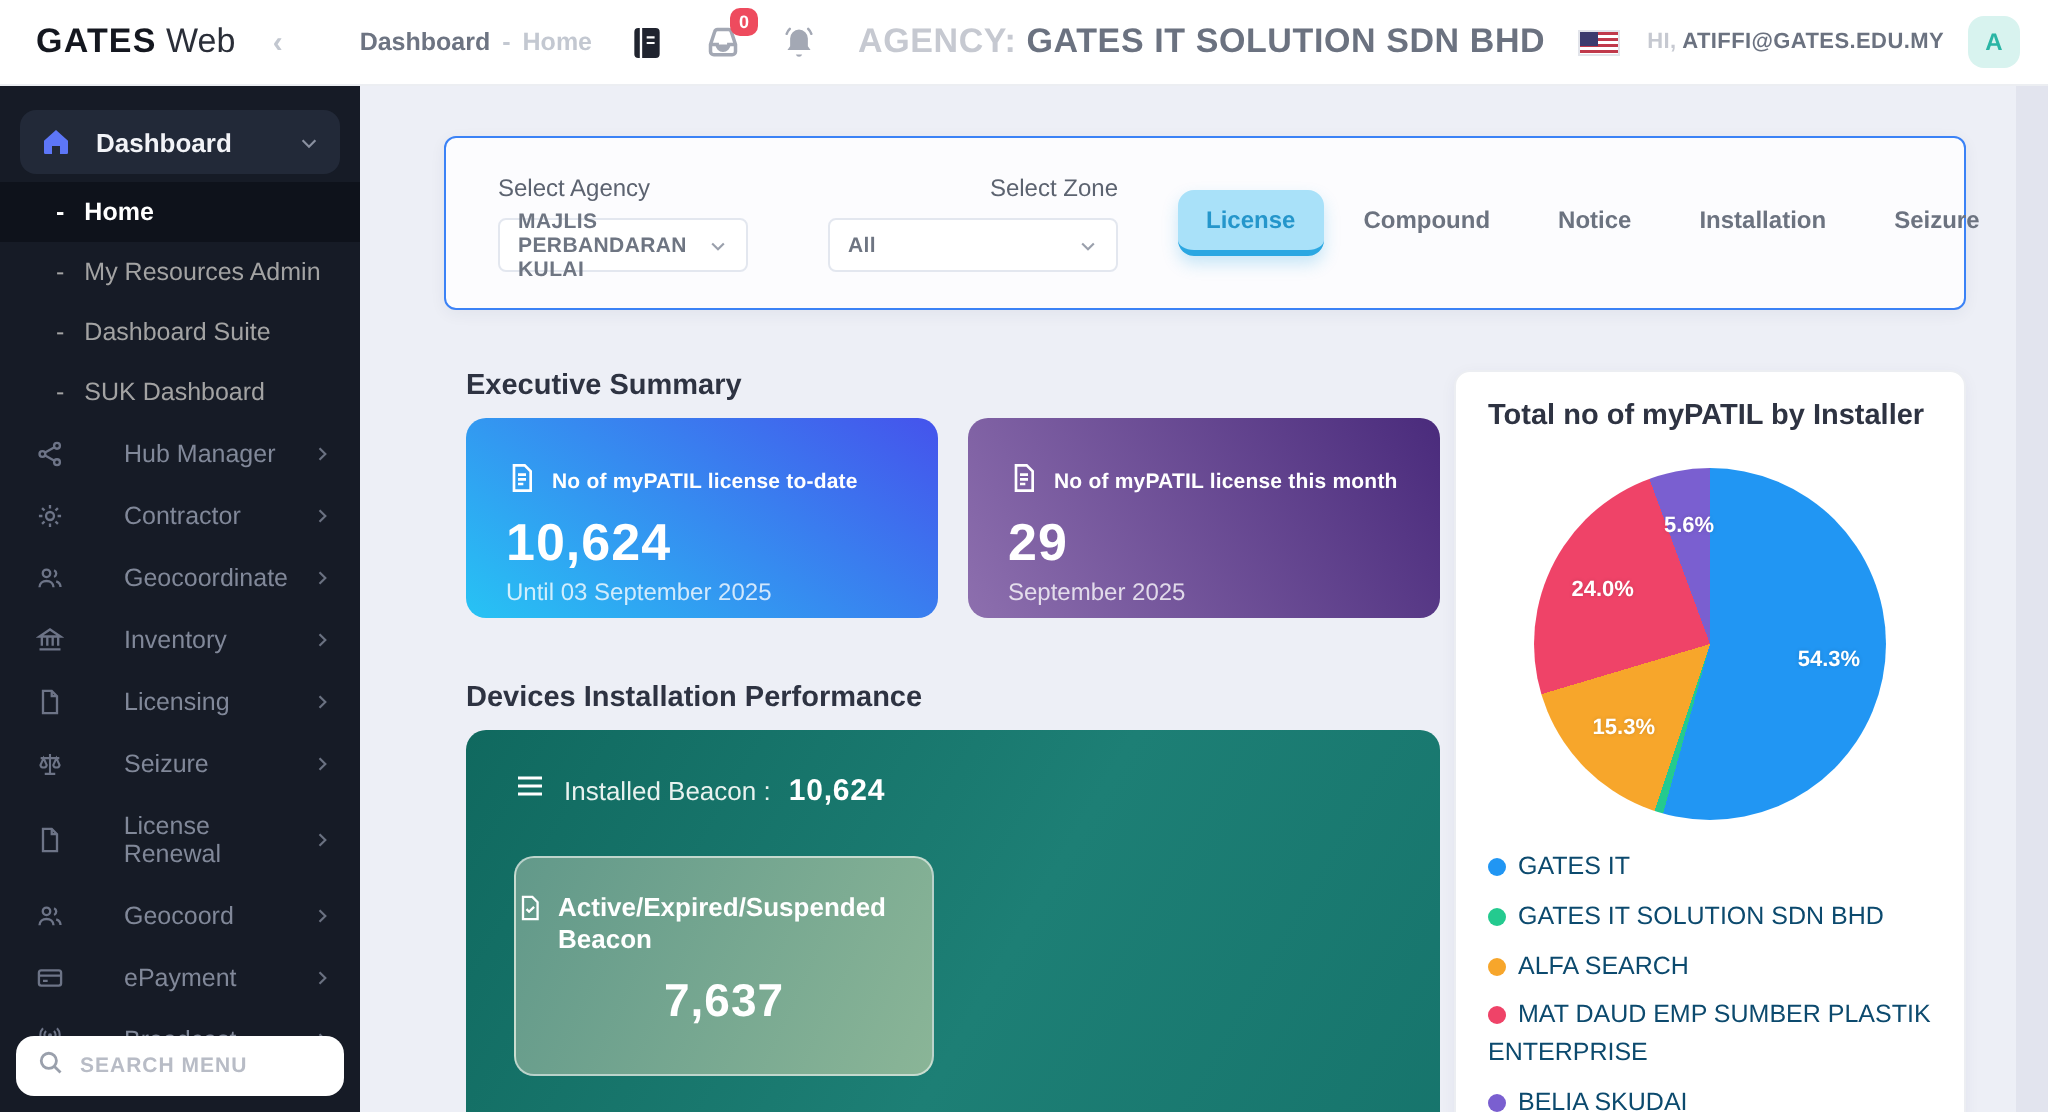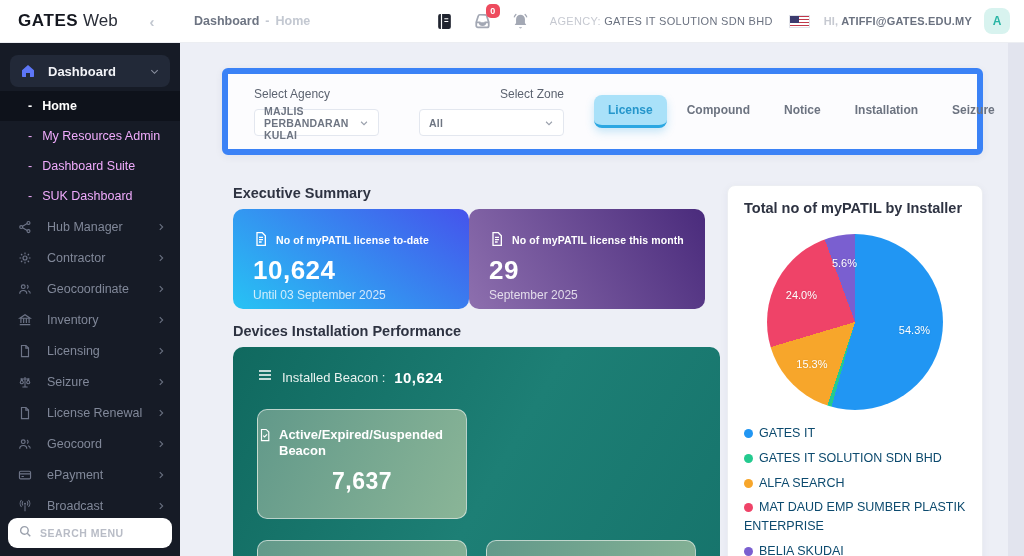--- a/index.html
+++ b/index.html
@@ -10,94 +10,94 @@
   .logo { margin-left:18px; font-size:17px; color:#14171f; white-space:nowrap; width:122px; }
   .logo b { font-weight:800; letter-spacing:.6px; }
   .logo span { font-weight:400; color:#2a2e38; }
   .collapse-btn { color:#c2c7d0; font-size:15px; font-weight:700; cursor:pointer; margin-left:2px; width:20px; text-align:center; }
   .breadcrumb { margin-left:32px; font-size:12.5px; display:flex; gap:6px; align-items:center; }
   .crumb-root { color:#6d7482; font-weight:600; }
   .crumb-sep, .crumb-current { color:#c3c8d1; font-weight:600; }
   .hdr-right { margin-left:auto; display:flex; align-items:center; margin-right:14px; }
   .hdr-icon { position:relative; margin-left:18px; cursor:pointer; display:flex; align-items:center; }
   .badge { position:absolute; top:-7px; right:-7px; min-width:14px; height:14px; background:#ee4b5e; border-radius:5px; color:#fff; font-size:9px; font-weight:700; display:flex; align-items:center; justify-content:center; padding:0 3px; }
-  .agency { margin-left:20px; font-size:11px; font-weight:400; letter-spacing:.3px; white-space:nowrap; }
+  .agency { margin-left:20px; font-size:17px; font-weight:700; letter-spacing:.3px; white-space:nowrap; }
   .agency .lbl { color:#c6c9d1; }
   .agency .val { color:#6b7280; }
   .flag { margin-left:16px; width:21px; height:13px; position:relative; background:repeating-linear-gradient(180deg,#c0394b 0 1.5px,#fff 1.5px 3px); border:1px solid #e2e4ea; cursor:pointer; }
   .flag::after { content:""; position:absolute; left:0; top:0; width:9px; height:7px; background:#3c3b6e; }
   .greeting { margin-left:14px; font-size:11px; font-weight:700; letter-spacing:.2px; white-space:nowrap; }
   .greeting .hi { color:#c6c9d1; }
   .greeting .email { color:#6b7280; }
   .avatar { margin-left:12px; width:26px; height:26px; border-radius:8px; background:#d8f3ef; color:#2ab5a5; font-weight:700; font-size:12px; display:flex; align-items:center; justify-content:center; cursor:pointer; }
 
   
   .sidebar { position:absolute; left:0; top:43px; width:180px; height:513px; background:#161b26; color:#7e8496; z-index:20; }
   .sb-group { margin:12px 10px 2px 10px; padding:8px 10px; background:#222938; border-radius:8px; display:flex; align-items:center; cursor:pointer; }
   .sb-group .g-icon { display:flex; }
   .sb-group .g-label { margin-left:12px; color:#f2f3f7; font-weight:600; font-size:13px; }
   .sb-group .g-chev { margin-left:auto; color:#8a90a0; display:flex; }
-  .sb-sub { padding:8px 10px 8px 28px; font-size:12.5px; cursor:pointer; color:#f0abfc; }
+  .sb-sub { padding:8px 10px 8px 28px; font-size:12.5px; cursor:pointer; color:#a3a3a3; }
   .sb-sub::before { content:"-"; margin-right:10px; color:inherit; }
   .sb-sub.active { background:#0e121b; color:#ffffff; font-weight:600; margin-top:4px; }
   .sb-item { display:flex; align-items:center; padding:8px 14px 8px 18px; font-size:12.5px; color:#818899; cursor:pointer; margin-top:1px; }
   .sb-item .i-icon { width:16px; display:flex; color:#6d7487; }
-  .sb-item .i-label { margin-left:13px; }
+  .sb-item .i-label { margin-left:28px; }
   .sb-item .i-chev { margin-left:auto; color:#6a7181; display:flex; }
   .sb-search { position:absolute; left:8px; right:8px; bottom:8px; height:30px; background:#ffffff; border-radius:9px; display:flex; align-items:center; padding:0 10px; }
   .sb-search input { border:none; outline:none; margin-left:8px; width:110px; font-size:10.5px; font-weight:700; letter-spacing:.5px; color:#5a6170; font-family:inherit; }
   .sb-search input::placeholder { color:#b8bcc6; }
 
   
   .main { position:absolute; left:180px; top:43px; right:0; bottom:0; background:#edeff6; }
   .scroll-strip { position:absolute; right:0; top:43px; width:16px; bottom:0; background:#e2e4ee; z-index:5; }
 
-  .filter-card { position:absolute; left:42px; top:25px; width:761px; height:87px; background:#fcfcfe; border:6px solid #3b82f6; border-radius:6px; box-shadow:0 2px 8px rgba(35,45,90,.06); display:flex; align-items:center; padding:0 26px; }
+  .filter-card { position:absolute; left:42px; top:25px; width:761px; height:87px; background:#fcfcfe; border:1px solid #3b82f6; border-radius:6px; box-shadow:0 2px 8px rgba(35,45,90,.06); display:flex; align-items:center; padding:0 26px; }
   .field { display:flex; flex-direction:column; }
   .field .f-label { font-size:12px; color:#5c6370; margin-bottom:8px; }
   .select { height:27px; border:1px solid #e3e7ef; border-radius:4px; background:#fff; display:flex; align-items:center; padding:0 9px; cursor:pointer; }
   .select .s-value { font-size:10.5px; font-weight:700; color:#6e7582; letter-spacing:.2px; }
   .select .s-chev { margin-left:auto; color:#9aa0ac; display:flex; padding-left:10px; }
   .sel-agency { width:125px; }
   .sel-zone { width:145px; }
   .field + .field { margin-left:40px;text-align:right; }
   .tabs { margin-left:30px; display:flex; align-items:center; gap:6px; }
   .tab { font-size:12px; font-weight:600; color:#6c7380; padding:8px 14px; cursor:pointer; border-radius:8px; border-bottom:3px solid transparent; }
   .tab.active { background:#a9e1f9; color:#2596cb; border-bottom:3px solid #2ba7e2; box-shadow:0 4px 8px rgba(42,167,226,.25); }
 
   .content-row { position:absolute; left:42px; top:142px; display:flex; gap:7px; }
   .left-col { width:498px; }
   .section-title { font-size:14.5px; font-weight:700; color:#2e3342; margin:0 0 8px 11px; }
 
-  .cards-row { margin-left:11px; display:flex; }
+  .cards-row { margin-left:11px; display:flex; gap:15px; }
   .summary-card { width:236px; height:100px; border-radius:10px; padding:16px 20px 0 20px; color:#fff; }
   .summary-card.c0 { background:linear-gradient(35deg,#27c3f4,#4553ec); }
   .summary-card.c1 { background:linear-gradient(60deg,#8d6fae,#4a2b7c); }
   .sc-labelrow { display:flex; align-items:center; gap:7px; font-size:10.5px; font-weight:700; letter-spacing:.1px; margin-top:6px; }
   .sc-value { font-size:26px; font-weight:700; margin-top:6px; letter-spacing:.5px; }
   .sc-sub { font-size:12px; color:rgba(255,255,255,.78); margin-top:2px; }
 
-  .devices-title { margin-top:14px; }
+  .devices-title { margin-top:32px; }
   .green-panel { margin-left:11px; width:487px; border-radius:10px; background:linear-gradient(120deg,#10695f,#1d7f75 50%,#15726a); padding:20px 24px; height:320px; }
   .gp-counter { display:flex; align-items:center; gap:9px; color:#fff; }
   .gp-counter .c-label { font-size:13px; font-weight:500; color:#e8f2ef; }
   .gp-counter .c-value { font-size:15px; font-weight:800; letter-spacing:.4px; }
   .beacon-row { margin-top:22px; display:flex; gap:19px; }
   .beacon-row.row2 { margin-top:21px; }
   .beacon-card { width:210px; height:110px; border-radius:10px; border:1px solid rgba(255,255,255,.55); background:linear-gradient(115deg,#62998a,#8ab597); padding:17px 0; color:#fff; }
   .bc-labelrow { display:flex; gap:7px; font-size:13px; font-weight:700; line-height:1.25; }
   .bc-labelrow .bc-icon { margin-top:1px; flex:0 0 auto; display:flex; }
   .bc-value { text-align:center; font-size:23px; font-weight:800; letter-spacing:.5px; margin-top:8px; }
   .beacon-card.single .bc-value { margin-top:16px; }
 
   .chart-card { width:256px; background:#ffffff; border:1px solid #eceef2; border-radius:8px; box-shadow:0 2px 8px rgba(35,45,90,.05); padding:14px 16px; height:428px; }
   .chart-title { font-size:14.5px; font-weight:700; color:#2e3342; }
   .pie-wrap { position:relative; width:176px; height:176px; margin:18px auto 8px auto; }
   .pie { width:176px; height:176px; border-radius:50%; }
-  .pie-label { position:absolute; transform:translate(-50%,-50%); color:#fff; font-size:11px; font-weight:400; text-shadow:0 0 2px rgba(0,0,0,.15); white-space:nowrap; }
+  .pie-label { position:absolute; transform:translate(-50%,-50%); color:#fff; font-size:11px; font-weight:700; text-shadow:0 0 2px rgba(0,0,0,.15); white-space:nowrap; }
   .legend { margin-top:14px; list-style:none; }
   .legend li { font-size:12.5px; color:#0c4a6e; line-height:1.5; margin-bottom:6px; cursor:pointer; }
   .legend .dot { display:inline-block; width:9px; height:9px; border-radius:50%; margin-right:6px; vertical-align:-1px; }
 </style>
 </head>
 <body>
 
 <div class="header">
   <div class="logo">
     <b>GATES</b>

